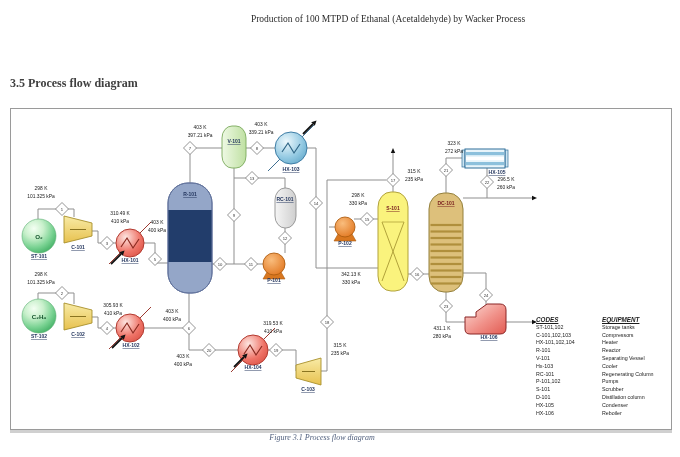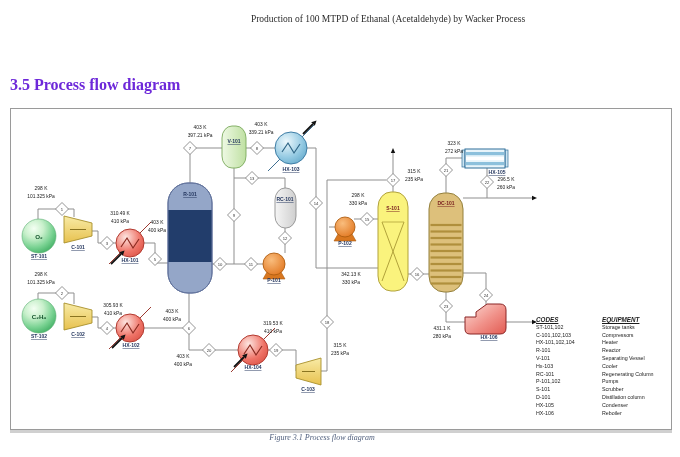--- a/index.html
+++ b/index.html
@@ -1,21 +1,21 @@
 <!DOCTYPE html>
 <html><head>
 <meta charset="utf-8">
 <style>
   html,body{margin:0;padding:0;}
   body{width:680px;height:457px;background:#ffffff;position:relative;overflow:hidden;
        font-family:"Liberation Sans",sans-serif;}
   #doc-title{position:absolute;top:14px;left:0;width:680px;text-align:center;
        font-family:"Liberation Serif",serif;font-size:9.5px;color:#2b2b2b;margin-left:48px;}
   #section-heading{position:absolute;top:76px;left:10px;
-       font-family:"Liberation Serif",serif;font-size:16px;font-weight:bold;color:#6d28d9;}
+       font-family:"Liberation Serif",serif;font-size:12px;font-weight:bold;color:#404040;}
   #diagram-box{position:absolute;left:10px;top:108px;width:660px;height:320px;
        border:1px solid #9a9a9a;box-shadow:0 3px 0 #d0d0d0;background:#fff;}
   #pfd{position:absolute;left:0;top:0;pointer-events:none;}
   #figure-caption{position:absolute;top:433px;left:0;width:644px;text-align:center;
        font-family:"Liberation Serif",serif;font-style:italic;font-size:8px;color:#51607e;}
   #legend{position:absolute;left:536px;top:316px;width:132px;font-size:5.3px;color:#1c1c1c;line-height:7.8px;}
   #legend .hdr{font-weight:bold;font-style:italic;text-decoration:underline;font-size:6.3px;}
   #legend .row{display:flex;}
   #legend .c1{width:66px;}
   #legend .c2{flex:1;}

